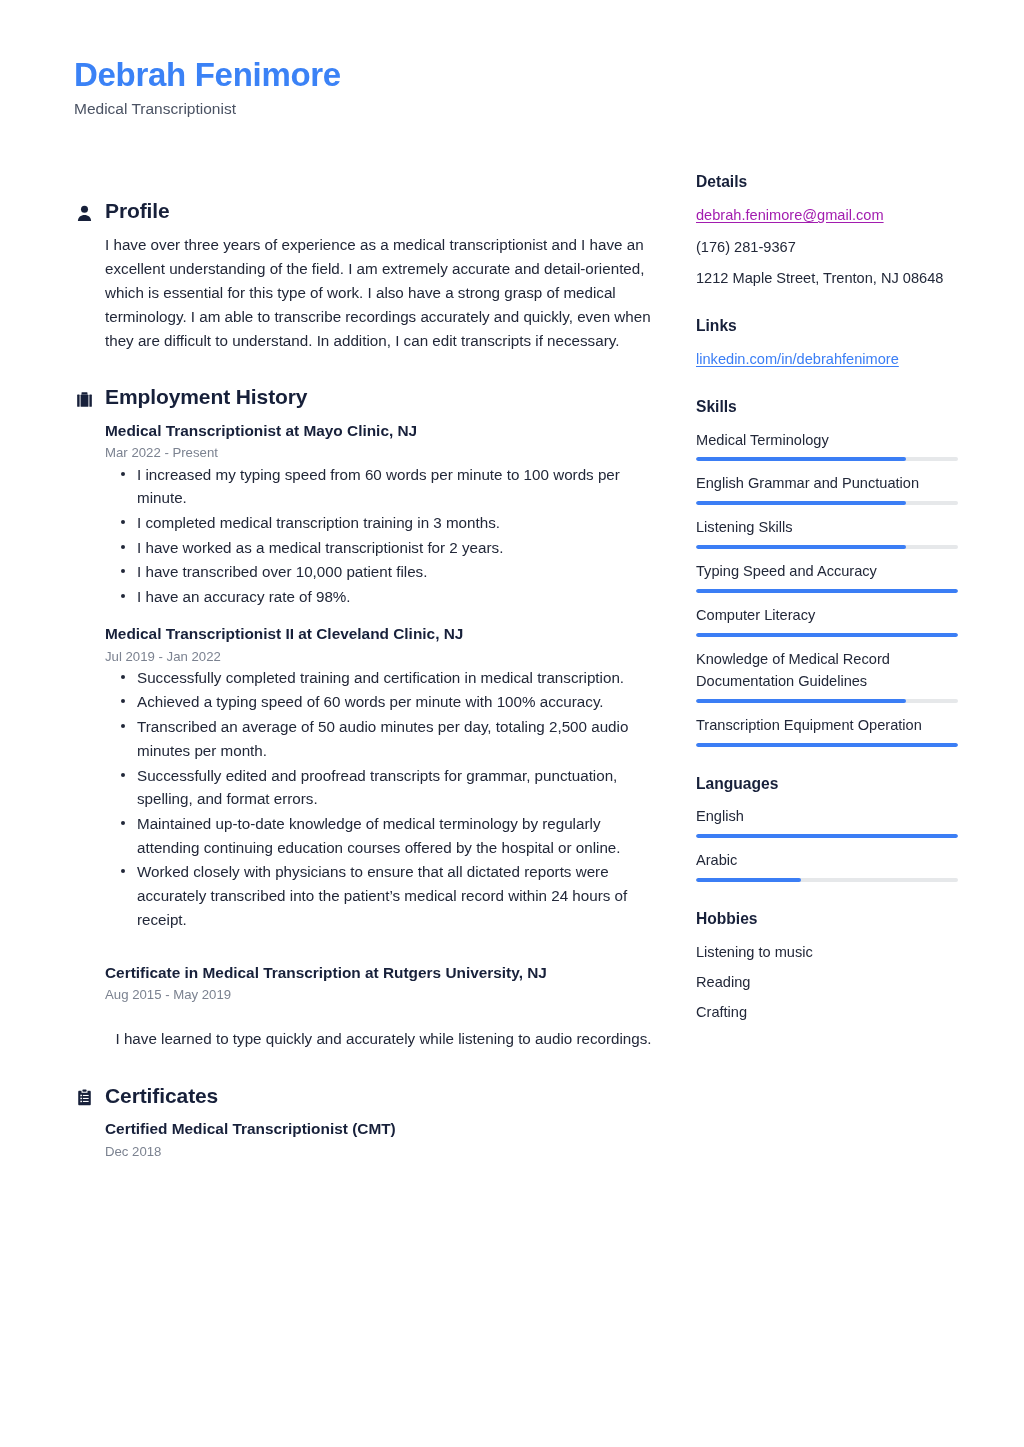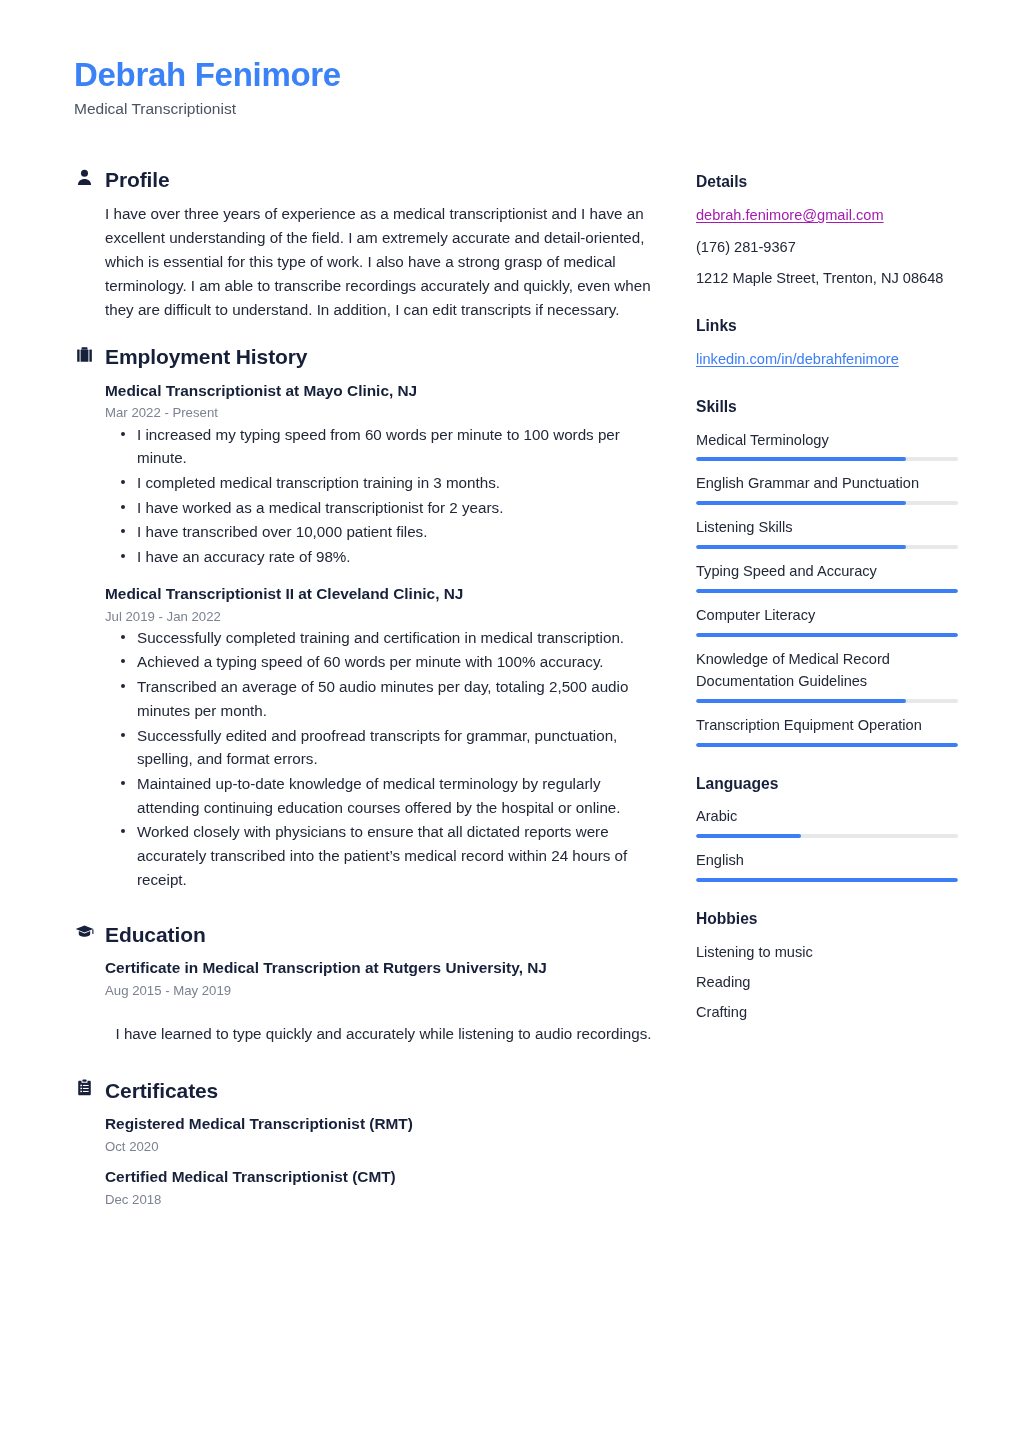--- a/index.html
+++ b/index.html
@@ -60,23 +60,24 @@
     flex: 0 0 262px;
     margin-left: 34px;
     padding-top: 5px;
   }
 
   
   .section { margin-bottom: 22px; }
 
   .section-head {
     display: flex;
-    align-items: flex-start;
+    align-items: flex-end;
     gap: 11px;
     margin-bottom: 10px;
+    margin-top: 31px;
   }
 
   .section-icon {
     width: 20px;
     height: 20px;
     flex: 0 0 20px;
     display: flex;
     align-items: center;
     justify-content: center;
     color: #17203a;
@@ -276,30 +277,20 @@
               <li>Successfully edited and proofread transcripts for grammar, punctuation, spelling, and format errors.</li>
               <li>Maintained up-to-date knowledge of medical terminology by regularly attending continuing education courses offered by the hospital or online.</li>
               <li>Worked closely with physicians to ensure that all dictated reports were accurately transcribed into the patient’s medical record within 24 hours of receipt.</li>
             </ul>
           </div>
 
         </div>
       </div>
 
       <div class="section" style="margin-top:30px;">
-        <div class="section-head">
-          <span class="section-icon">
-            <svg width="19" height="19" viewBox="0 0 18 16" fill="currentColor">
-              <path d="M9 2.2 0.6 5.6 9 9 17.4 5.6z"></path>
-              <path d="M3.6 7.6v3.1c0 1.3 2.4 2.3 5.4 2.3s5.4-1 5.4-2.3V7.6L9 9.8z"></path>
-              <rect x="16.4" y="5.8" width="1.1" height="4.6" rx="0.5"></rect>
-            </svg>
-          </span>
-          <span class="section-title">Education</span>
-        </div>
         <div class="section-body">
           <div class="entry">
             <div class="entry-title">Certificate in Medical Transcription at Rutgers University, NJ</div>
             <div class="entry-date">Aug 2015 - May 2019</div>
             <div class="entry-desc">I have learned to type quickly and accurately while listening to audio recordings.</div>
           </div>
         </div>
       </div>
 
       <div class="section" style="margin-top:32px;">
@@ -312,24 +303,20 @@
               <rect x="5.5" y="5.6" width="5.4" height="1" fill="#ffffff"></rect>
               <rect x="3.1" y="8.2" width="1.5" height="1.4" fill="#ffffff"></rect>
               <rect x="5.5" y="8.4" width="5.4" height="1" fill="#ffffff"></rect>
               <rect x="3.1" y="11" width="1.5" height="1.4" fill="#ffffff"></rect>
               <rect x="5.5" y="11.2" width="5.4" height="1" fill="#ffffff"></rect>
             </svg>
           </span>
           <span class="section-title">Certificates</span>
         </div>
         <div class="section-body">
-          <div class="entry">
-            <div class="entry-title">Registered Medical Transcriptionist (RMT)</div>
-            <div class="entry-date">Oct 2020</div>
-          </div>
           <div class="entry" style="margin-top:10px;">
             <div class="entry-title">Certified Medical Transcriptionist (CMT)</div>
             <div class="entry-date">Dec 2018</div>
           </div>
         </div>
       </div>
 
     </div>
 
     <div class="col-side">
@@ -396,30 +383,30 @@
           <div class="rated-track" style="background: rgb(230, 232, 234);">
             <div class="rated-fill" style="width: 100%; background: rgb(59, 126, 245);"></div>
           </div>
         </div>
       </div>
 
       <div class="side-block">
         <div class="side-title">Languages</div>
 
         <div class="rated-item">
+          <div class="rated-label">English</div>
+          <div class="rated-track" style="background: rgb(230, 232, 234);">
+            <div class="rated-fill" style="width: 100%; background: rgb(59, 126, 245);"></div>
+          </div>
+        </div>
+
+        <div class="rated-item">
           <div class="rated-label">Arabic</div>
           <div class="rated-track" style="background: rgb(230, 232, 234);">
             <div class="rated-fill" style="width: 40%; background: rgb(59, 126, 245);"></div>
-          </div>
-        </div>
-
-        <div class="rated-item">
-          <div class="rated-label">English</div>
-          <div class="rated-track" style="background: rgb(230, 232, 234);">
-            <div class="rated-fill" style="width: 100%; background: rgb(59, 126, 245);"></div>
           </div>
         </div>
       </div>
 
       <div class="side-block">
         <div class="side-title">Hobbies</div>
         <div class="plain-item">Listening to music</div>
         <div class="plain-item">Reading</div>
         <div class="plain-item">Crafting</div>
       </div>

